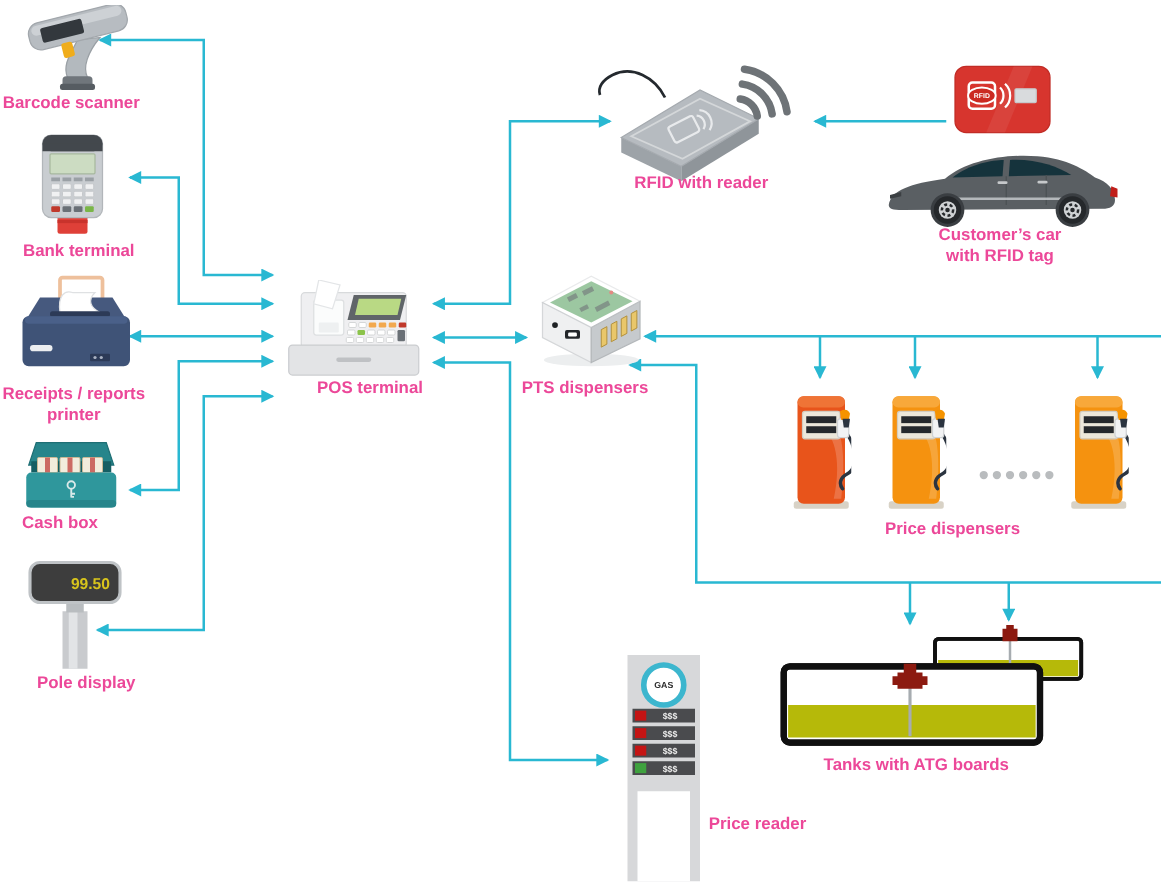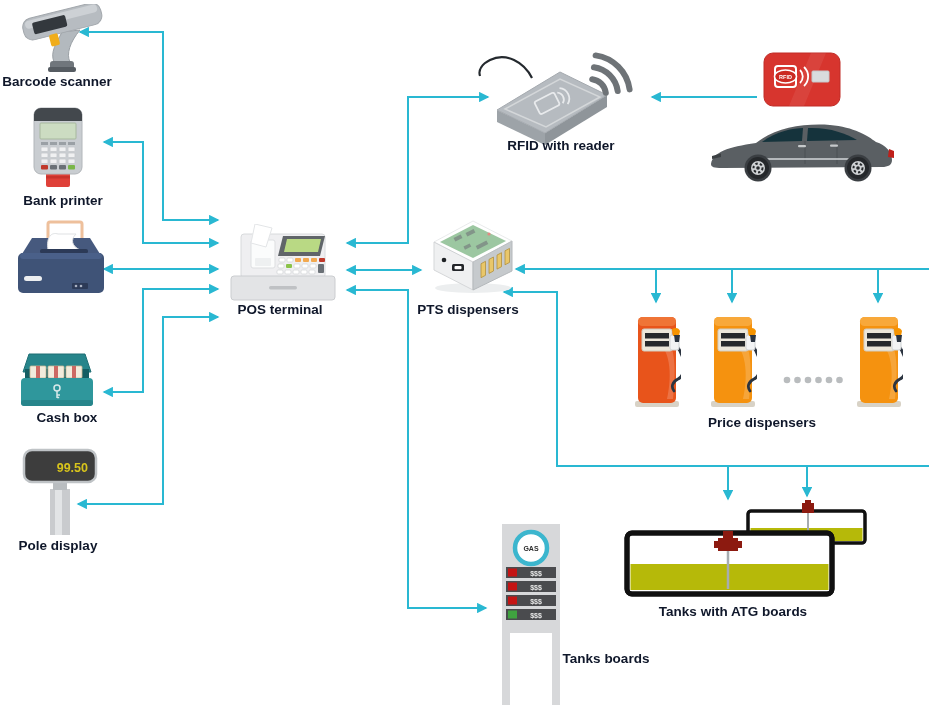--- a/index.html
+++ b/index.html
@@ -1,20 +1,20 @@
 <!DOCTYPE html>
 <html><head>
 <meta charset="utf-8">
 <style>
   html,body{margin:0;padding:0;background:#fff;}
   #canvas{position:relative;width:929px;height:707px;background:#ffffff;overflow:hidden;
           font-family:"Liberation Sans",sans-serif;}
   .dev{position:absolute;}
   .lbl{position:absolute;transform:translateX(-50%);font:700 13.5px "Liberation Sans",sans-serif;
-       color:#0f172a;text-align:center;line-height:16.5px;white-space:nowrap;}
+       color:#ec4899;text-align:center;line-height:16.5px;white-space:nowrap;}
   svg text{font-family:"Liberation Sans",sans-serif;}
   #connectors{position:absolute;left:0;top:0;}
 </style>
 </head>
 <body>
 
 <div id="canvas">
 
   <svg id="connectors" width="929" height="707" viewBox="0 0 929 707">
     <defs>
@@ -89,34 +89,38 @@
       <rect x="15" y="53" width="7" height="4.5" rx="1"></rect>
         <rect x="24" y="53" width="7" height="4.5" rx="1"></rect>
         <rect x="33" y="53" width="7" height="4.5" rx="1"></rect>
         <rect x="42" y="53" width="7" height="4.5" rx="1"></rect>
     </g>
     <rect x="15" y="59" width="7" height="4.5" rx="1" fill="#c0392b"></rect>
     <rect x="24" y="59" width="7" height="4.5" rx="1" fill="#6a7076"></rect>
     <rect x="33" y="59" width="7" height="4.5" rx="1" fill="#6a7076"></rect>
     <rect x="42" y="59" width="7" height="4.5" rx="1" fill="#7ab648"></rect>
   </svg>
-  <div class="lbl" style="left:63px;top:193px">Bank printer</div>
+  <div class="lbl" style="left:63px;top:193px">Bank terminal</div>
 
   <svg class="dev" style="left:12px;top:220px" width="98" height="84" viewBox="0 0 98 84">
     <rect x="36" y="2" width="34" height="28" rx="2" fill="#ffffff" stroke="#eec09c" stroke-width="3"></rect>
     <polygon points="10,34 88,34 78,18 20,18" fill="#46597e"></polygon>
     <path d="M36,30 C34,16 40,12 46,14 L64,14 C58,20 60,26 68,30 Z" fill="#ffffff" stroke="#dfe1e3"></path>
     <rect x="28" y="29" width="48" height="4.5" rx="2" fill="#2c3a57"></rect>
     <rect x="6" y="33" width="86" height="40" rx="5" fill="#3f5377"></rect>
     <rect x="8" y="33" width="82" height="6" rx="3" fill="#4a6089"></rect>
     <rect x="12" y="56" width="18" height="5" rx="2.5" fill="#eceef0"></rect>
     <rect x="60" y="63" width="16" height="6" rx="1" fill="#2c3a57"></rect>
     <circle cx="64" cy="66" r="1.3" fill="#aab2c2"></circle>
       <circle cx="69" cy="66" r="1.3" fill="#aab2c2"></circle>
   </svg>
+  <div class="lbl" style="left:59px;top:307px">
+    <div>Receipts / reports</div>
+    <div>printer</div>
+  </div>
 
   <svg class="dev" style="left:17px;top:352px" width="80" height="58" viewBox="0 0 80 58">
     <polygon points="12,2 68,2 74,20 6,20" fill="#27858b" stroke="#1f6f75"></polygon>
     <rect x="8" y="17" width="64" height="9" fill="#155e63"></rect>
     <g stroke="#cbb995" stroke-width="0.8">
       <rect x="13" y="14" width="16" height="12" rx="1" fill="#f2ecdc"></rect>
       <rect x="31" y="14" width="16" height="12" rx="1" fill="#f2ecdc"></rect>
       <rect x="49" y="14" width="16" height="12" rx="1" fill="#f2ecdc"></rect>
     </g>
     <g fill="#cc6a63">
@@ -124,30 +128,30 @@
         <rect x="37" y="14" width="4" height="12"></rect>
         <rect x="55" y="14" width="4" height="12"></rect>
       </g>
     <rect x="4" y="26" width="72" height="28" rx="4" fill="#2f979c"></rect>
     <rect x="4" y="48" width="72" height="6" rx="3" fill="#27858b"></rect>
     <g stroke="#d9e9e9" stroke-width="1.5" fill="none">
       <circle cx="40" cy="36" r="3"></circle>
         <path d="M40,39 V46 M40,43 h3 M40,45.5 h2.2"></path>
     </g>
   </svg>
-  <div class="lbl" style="left:67px;top:410px">Cash box</div>
+  <div class="lbl" style="left:48px;top:410px">Cash box</div>
 
   <svg class="dev" style="left:22px;top:446px" width="76" height="92" viewBox="0 0 76 92">
     <rect x="28" y="43" width="20" height="46" fill="#c9cbce"></rect>
     <rect x="33" y="43" width="7" height="46" fill="#e2e4e6"></rect>
     <rect x="31" y="36" width="14" height="8" fill="#b9bdc0"></rect>
     <rect x="2" y="4" width="72" height="32" rx="8" fill="#3d3d3d" stroke="#bfc3c6" stroke-width="2.5"></rect>
     <text x="66" y="25.5" text-anchor="end" font-size="12.5" font-weight="bold" fill="#d8c41c">99.50</text>
   </svg>
-  <div class="lbl" style="left:58px;top:538px">Pole display</div>
+  <div class="lbl" style="left:69px;top:538px">Pole display</div>
 
   <svg class="dev" style="left:227px;top:224px" width="112" height="80" viewBox="0 0 112 80">
     <rect x="14" y="10" width="84" height="44" rx="3" fill="#efeff1" stroke="#d8dadc"></rect>
     <polygon points="56,12 98,12 93,32 51,32" fill="#606569"></polygon>
     <polygon points="60,15 94,15 91,28 57,28" fill="#b9d984"></polygon>
     <rect x="24" y="16" width="24" height="28" rx="2" fill="#fbfcfc" stroke="#dddfe1"></rect>
     <polygon points="28,0 45,4 39,23 24,19" fill="#ffffff" stroke="#e3e5e7"></polygon>
     <rect x="28" y="34" width="16" height="8" rx="1" fill="#eef0f1"></rect>
     <g>
       <rect x="52" y="34" width="6" height="4" rx="1" fill="#fff" stroke="#d0d2d4" stroke-width="0.7"></rect>
@@ -164,21 +168,21 @@
       <rect x="91" y="40" width="6" height="9" rx="1" fill="#6a7076"></rect>
       <rect x="50" y="46" width="6" height="4" rx="1" fill="#fff" stroke="#d0d2d4" stroke-width="0.7"></rect>
       <rect x="58" y="46" width="6" height="4" rx="1" fill="#fff" stroke="#d0d2d4" stroke-width="0.7"></rect>
       <rect x="66" y="46" width="6" height="4" rx="1" fill="#fff" stroke="#d0d2d4" stroke-width="0.7"></rect>
       <rect x="74" y="46" width="6" height="4" rx="1" fill="#fff" stroke="#d0d2d4" stroke-width="0.7"></rect>
       <rect x="82" y="46" width="6" height="4" rx="1" fill="#fff" stroke="#d0d2d4" stroke-width="0.7"></rect>
     </g>
     <rect x="4" y="52" width="104" height="24" rx="3" fill="#e3e4e6" stroke="#cbcdd0"></rect>
     <rect x="42" y="62" width="28" height="3.5" rx="1.7" fill="#bfc1c4"></rect>
   </svg>
-  <div class="lbl" style="left:280px;top:302px">POS terminal</div>
+  <div class="lbl" style="left:296px;top:302px">POS terminal</div>
 
   <svg class="dev" style="left:462px;top:50px" width="190" height="102" viewBox="0 0 190 102">
     <path d="M70,28 C62,12 44,2 28,10 C20,14 16,20 18,26" stroke="#24292e" stroke-width="2.2" fill="none"></path>
     <polygon points="83,83 145,45 145,57 83,95" fill="#8f959a"></polygon>
     <polygon points="35,60 83,83 83,95 35,72" fill="#9da3a8"></polygon>
     <polygon points="35,60 98,22 145,45 83,83" fill="#b6bbc0" stroke="#a5aaaf"></polygon>
     <polygon points="43,59 98,29 138,47 84,77" fill="none" stroke="#d4d7d9" stroke-width="1.5"></polygon>
     <g transform="translate(90,52) rotate(-27)" stroke="#e8eaec" stroke-width="1.8" fill="none">
       <rect x="-16" y="-8" width="22" height="14" rx="2"></rect>
       <path d="M9,-6 a7,7 0 0 1 0,12"></path>
@@ -220,20 +224,24 @@
     <circle cx="52" cy="56" r="11" fill="#25282b"></circle>
     <circle cx="52" cy="56" r="7" fill="#cfd2d4"></circle>
     <circle cx="52" cy="56" r="4.5" fill="none" stroke="#25282b" stroke-width="2" stroke-dasharray="2.4,2.1"></circle>
     <circle cx="52" cy="56" r="1.8" fill="#25282b"></circle>
     <circle cx="152" cy="56" r="13.5" fill="#3a3e42"></circle>
     <circle cx="152" cy="56" r="11" fill="#25282b"></circle>
     <circle cx="152" cy="56" r="7" fill="#cfd2d4"></circle>
     <circle cx="152" cy="56" r="4.5" fill="none" stroke="#25282b" stroke-width="2" stroke-dasharray="2.4,2.1"></circle>
     <circle cx="152" cy="56" r="1.8" fill="#25282b"></circle>
   </svg>
+  <div class="lbl" style="left:800px;top:180px">
+    <div>Customer’s car</div>
+    <div>with RFID tag</div>
+  </div>
 
   <svg class="dev" style="left:426px;top:214px" width="94" height="80" viewBox="0 0 94 80">
     <ellipse cx="47" cy="74" rx="38" ry="5" fill="#eceeef"></ellipse>
     <polygon points="8,28 47,48 47,76 8,56" fill="#eff0f1" stroke="#d5d7d9"></polygon>
     <polygon points="47,48 86,27 86,57 47,76" fill="#c6cacd" stroke="#b4b8bb"></polygon>
     <polygon points="14,28 47,11 80,27 47,44" fill="#5aa262"></polygon>
     <g fill="#2f4f3a">
       <rect x="28" y="22" width="8" height="4" transform="rotate(-27 32 24)"></rect>
       <rect x="40" y="17" width="9" height="4" transform="rotate(-27 44 19)"></rect>
       <rect x="50" y="29" width="12" height="4" transform="rotate(-27 56 31)"></rect>
@@ -312,15 +320,15 @@
       <rect x="8" y="60.5" width="9" height="8" fill="#c41414"></rect>
       <text x="36" y="67.5" text-anchor="middle" font-size="7" font-weight="bold" fill="#e8e8e8">$$$</text>
       <rect x="6" y="73" width="50" height="11" fill="#4a4b4e"></rect>
       <rect x="8" y="74.5" width="9" height="8" fill="#c41414"></rect>
       <text x="36" y="81.5" text-anchor="middle" font-size="7" font-weight="bold" fill="#e8e8e8">$$$</text>
       <rect x="6" y="87" width="50" height="11" fill="#4a4b4e"></rect>
       <rect x="8" y="88.5" width="9" height="8" fill="#3fa23f"></rect>
       <text x="36" y="95.5" text-anchor="middle" font-size="7" font-weight="bold" fill="#e8e8e8">$$$</text>
     </g>
   </svg>
-  <div class="lbl" style="left:606px;top:651px">Tanks boards</div>
+  <div class="lbl" style="left:606px;top:651px">Price reader</div>
 
 </div>
 
 </body></html>

